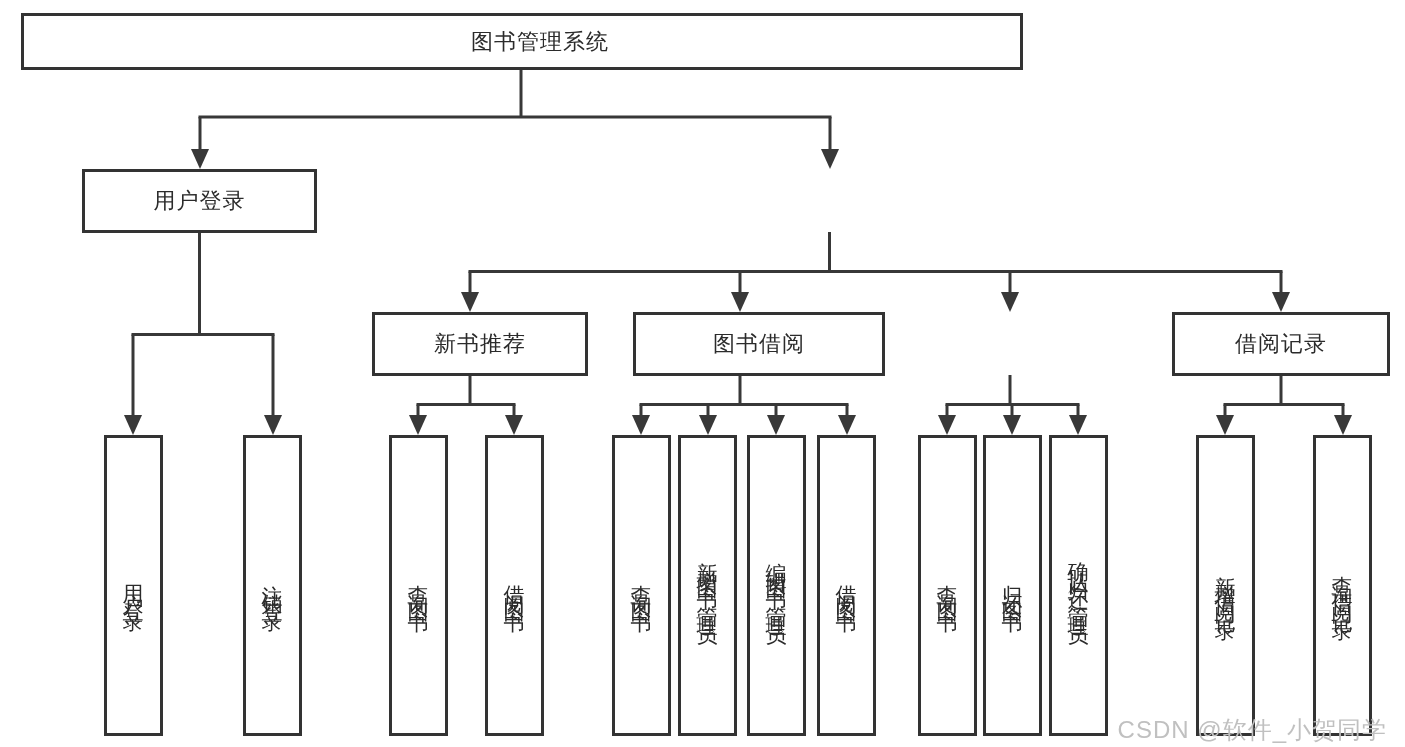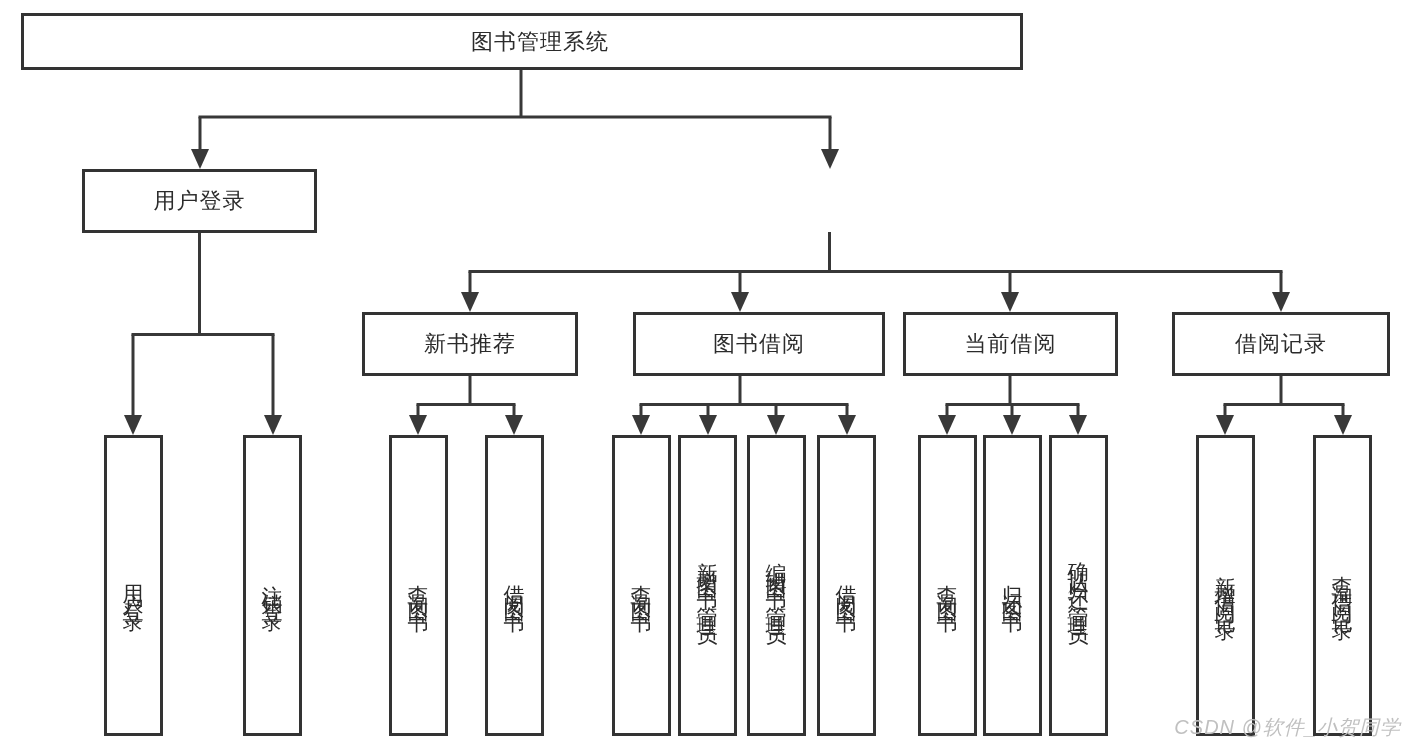--- a/index.html
+++ b/index.html
@@ -17,22 +17,22 @@
   .l2{top:169px;width:235px;height:64px;}
   .l3{top:312px;height:64px;}
   .leaf{top:435px;width:59px;height:301px;}
   .vtext{
     writing-mode:vertical-rl;text-orientation:mixed;
     font-size:21px;letter-spacing:9px;line-height:1;
     white-space:nowrap;
   }
   #connectors{position:absolute;left:0;top:0;z-index:1;}
   .watermark{
-    position:absolute;right:4px;top:714px;z-index:3;
-    font-size:20px;color:#c0c0c0;letter-spacing:1px;white-space:nowrap;font-style:italic;
+    position:absolute;right:18px;top:714px;z-index:3;
+    font-size:24px;color:#c0c0c0;letter-spacing:1px;white-space:nowrap;
   }
 </style>
 </head>
 <body>
 
 <div id="stage">
 
   <svg id="connectors" width="1405" height="747" viewBox="0 0 1405 747" aria-hidden="true">
     <g stroke="#383838" stroke-width="3" fill="none">
 
@@ -100,28 +100,25 @@
   </svg>
 
   <div class="box hbox root">
     <span>图书管理系统</span>
   </div>
 
   <div class="box hbox l2" style="left:82px">
     <span>用户登录</span>
   </div>
 
-  <div class="box hbox l3" style="left:362px;width:216px">
+  <div class="box hbox l3" style="left:372px;width:216px">
     <span>新书推荐</span>
   </div>
   <div class="box hbox l3" style="left:633px;width:252px">
     <span>图书借阅</span>
-  </div>
-  <div class="box hbox l3" style="left:903px;width:215px">
-    <span>当前借阅</span>
   </div>
   <div class="box hbox l3" style="left:1172px;width:218px">
     <span>借阅记录</span>
   </div>
 
   <div class="box leaf" style="left:104px">
     <span class="vtext">用户登录</span>
   </div>
   <div class="box leaf" style="left:243px">
     <span class="vtext">注销登录</span>

